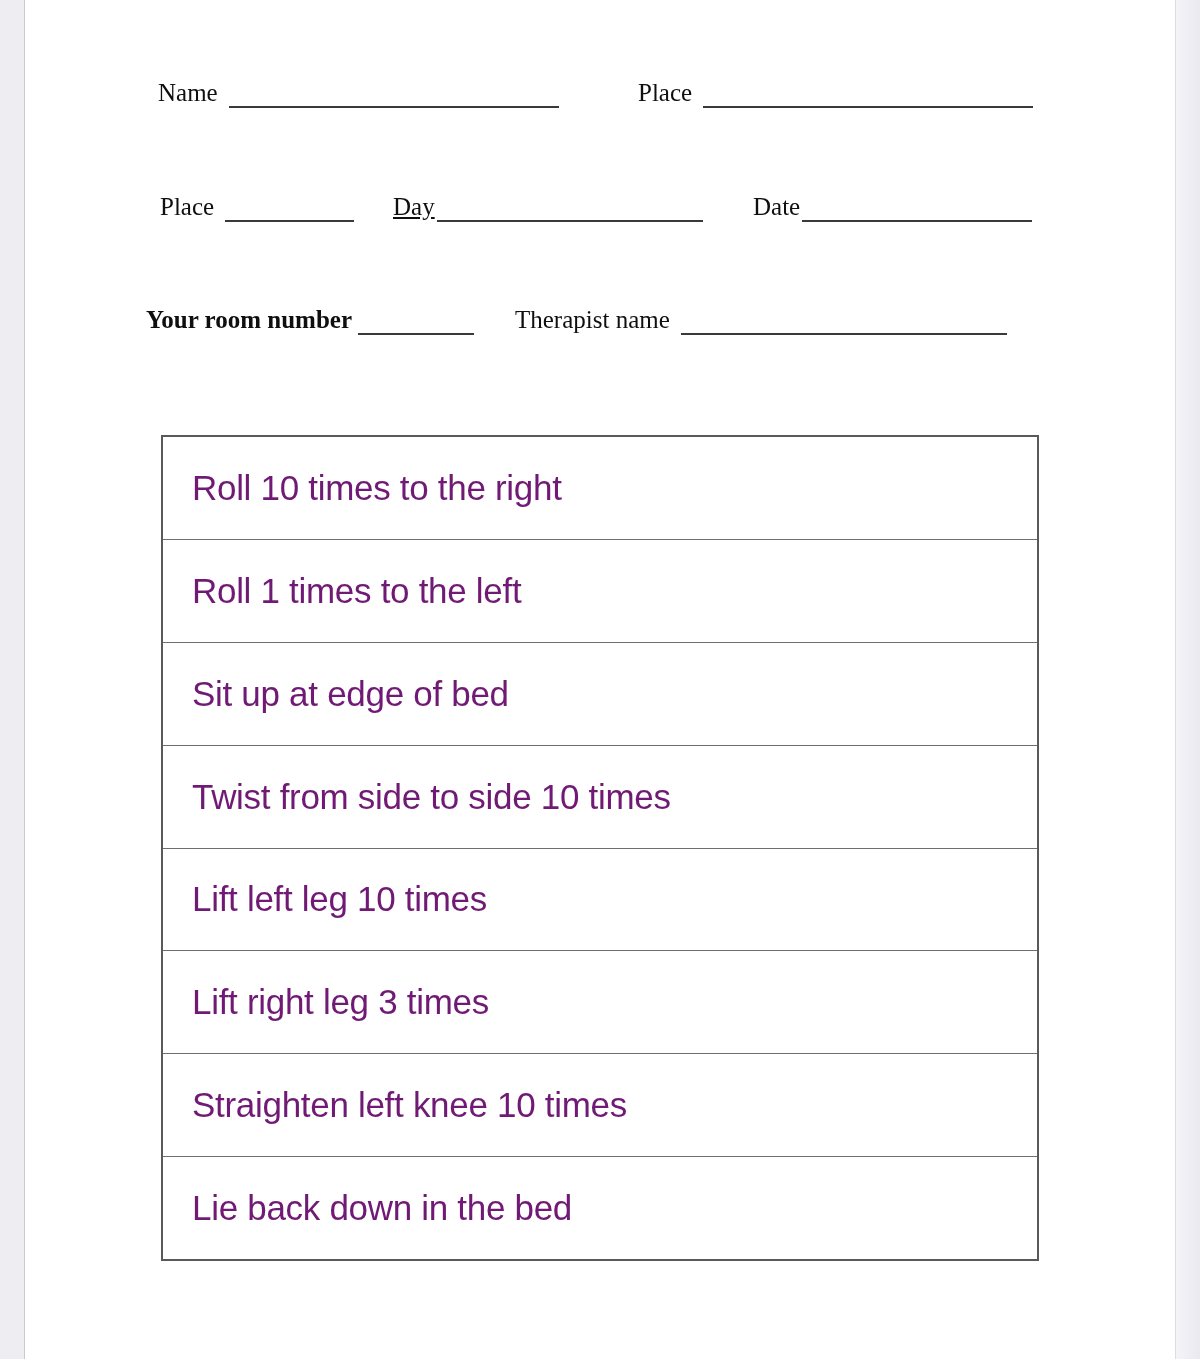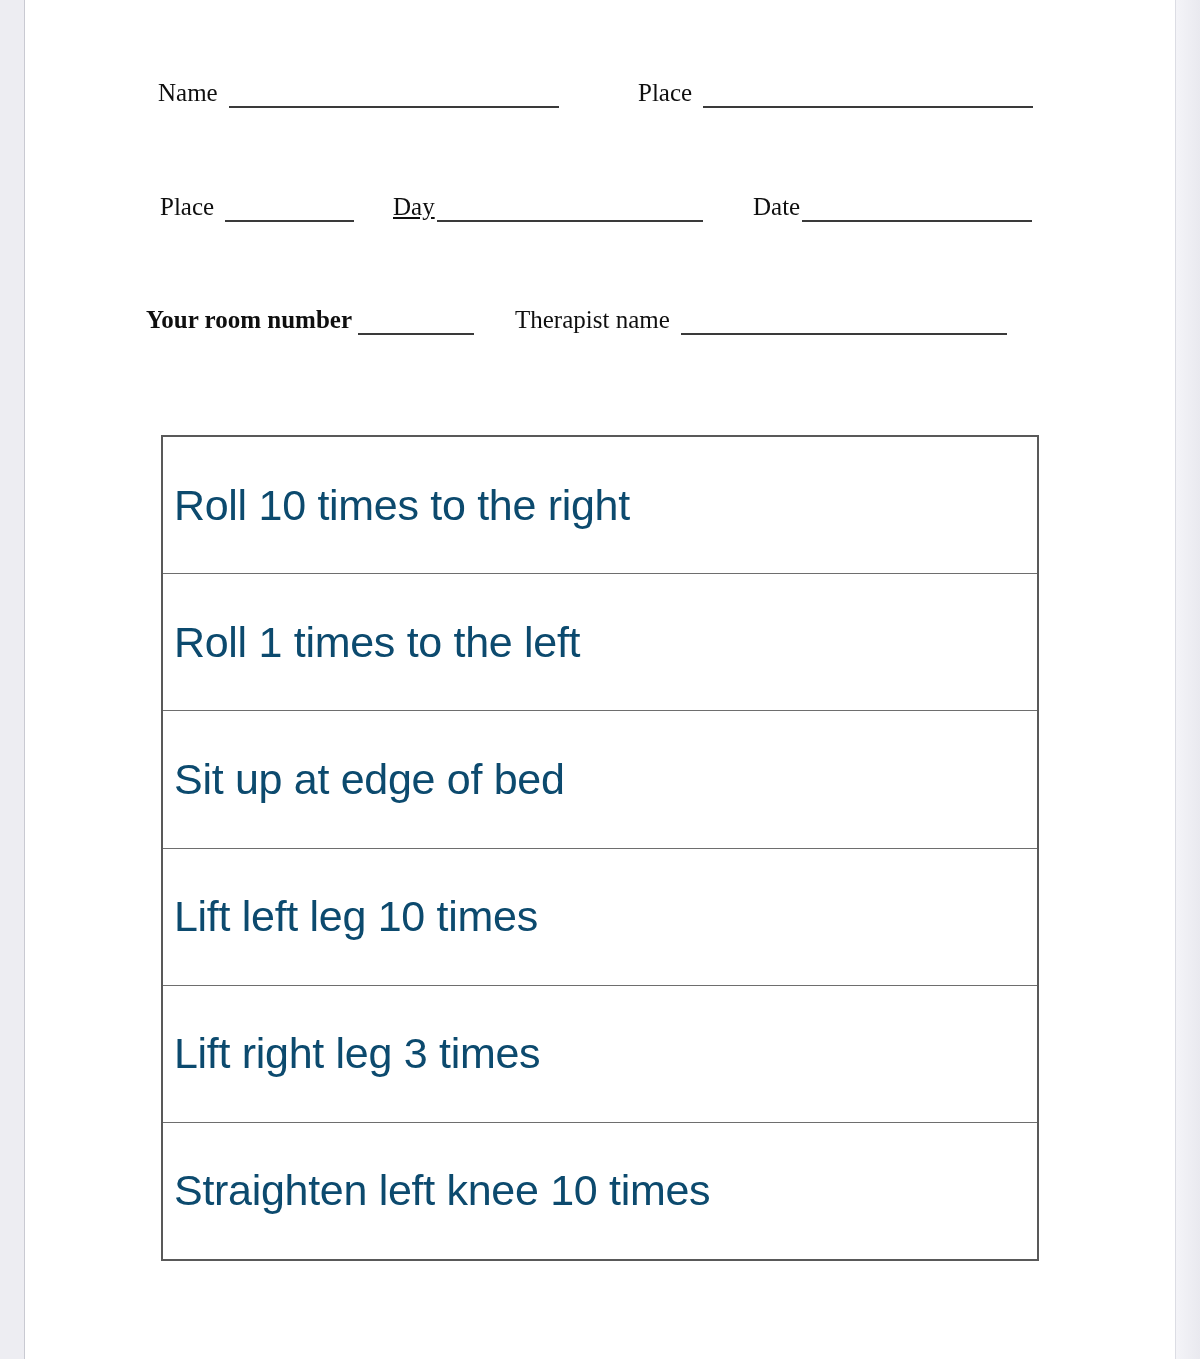--- a/index.html
+++ b/index.html
@@ -81,26 +81,26 @@
     height: 822px;
     border: 2px solid #595959;
     display: flex;
     flex-direction: column;
     background: #ffffff;
   }
   .exercise-row {
     flex: 1 1 0;
     display: flex;
     align-items: center;
-    padding-left: 11px;
+    padding-left: 29px;
     border-top: 1px solid #6e6e6e;
     font-family: "Liberation Sans", sans-serif;
-    font-size: 43px;
+    font-size: 35px;
     letter-spacing: -0.3px;
-    color: #0c4a6e;
+    color: #701a75;
     overflow: hidden;
   }
   .exercise-row:first-child {
     border-top: none;
   }
 </style>
 </head>
 <body>
 
 <div class="viewport">
@@ -143,24 +143,30 @@
         <div class="exercise-row">
           <span>Roll 10 times to the right</span>
         </div>
         <div class="exercise-row">
           <span>Roll 1 times to the left</span>
         </div>
         <div class="exercise-row">
           <span>Sit up at edge of bed</span>
         </div>
         <div class="exercise-row">
+          <span>Twist from side to side 10 times</span>
+        </div>
+        <div class="exercise-row">
           <span>Lift left leg 10 times</span>
         </div>
         <div class="exercise-row">
           <span>Lift right leg 3 times</span>
         </div>
         <div class="exercise-row">
           <span>Straighten left knee 10 times</span>
         </div>
+        <div class="exercise-row">
+          <span>Lie back down in the bed</span>
+        </div>
       </div>
 
   </div>
 </div>
 
 </body></html>

